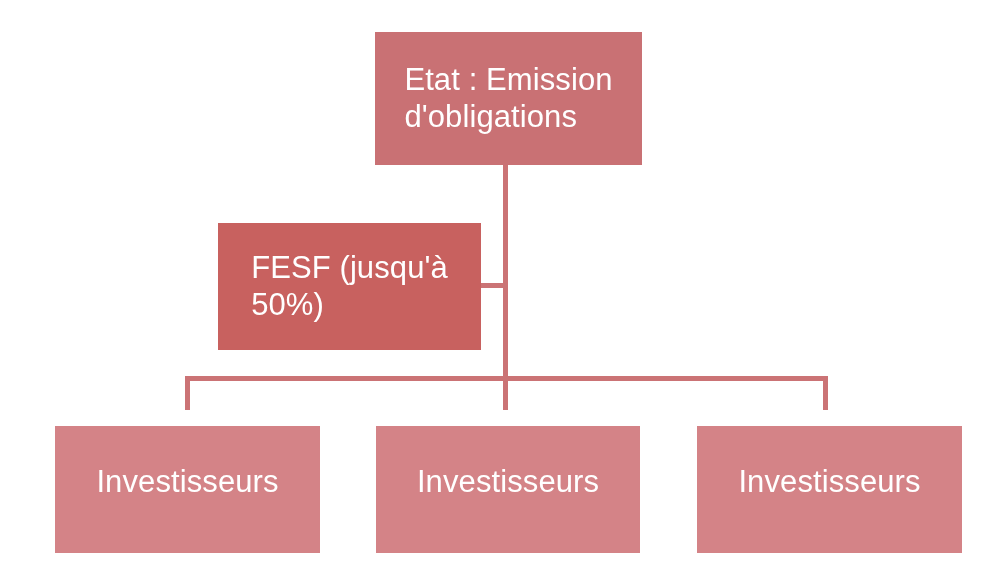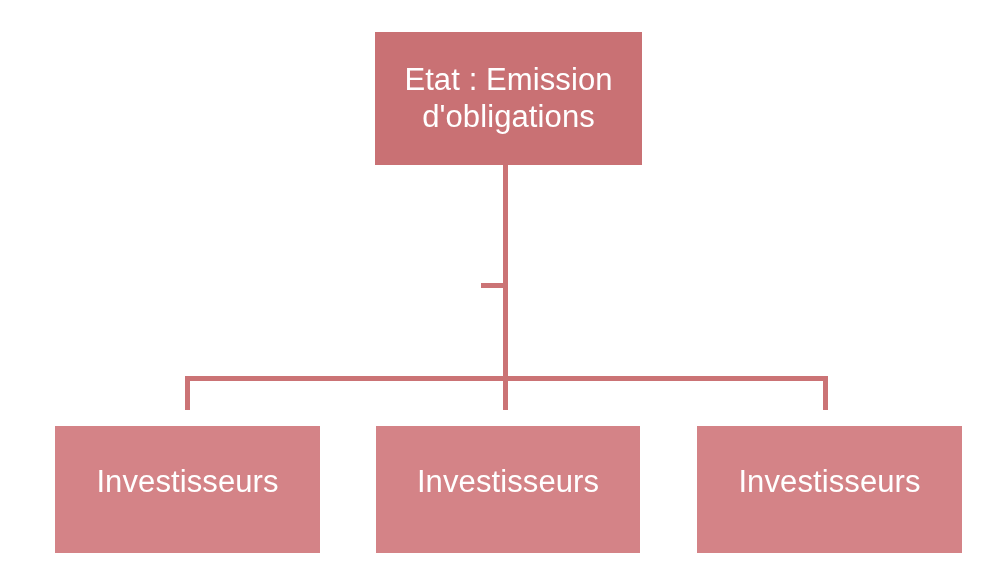--- a/index.html
+++ b/index.html
@@ -16,21 +16,21 @@
     height: 574px;
     background: #ffffff;
     overflow: hidden;
   }
   .node {
     position: absolute;
     box-sizing: border-box;
     display: flex;
     align-items: center;
     justify-content: center;
-    text-align: center;
+    text-align: left;
     color: #ffffff;
     font-weight: 400;
     line-height: 1.18;
     letter-spacing: 0.1px;
     padding: 0 2px;
     white-space: pre-line;
   }
   #node-state {
     left: 375px;
     top: 32px;
@@ -101,20 +101,22 @@
   }
 </style>
 </head>
 <body>
 
 <div id="canvas">
 
   <div class="node" id="node-state">Etat : Emission
 d'obligations</div>
 
+  <div class="node" id="node-fesf">FESF (jusqu'à
+50%)</div>
 
   <div class="conn" id="trunk-main"></div>
 
   <div class="conn" id="stub-fesf"></div>
 
   <div class="conn" id="bar-horizontal"></div>
 
   <div class="conn" id="drop-left"></div>
 
   <div class="conn" id="drop-right"></div>

